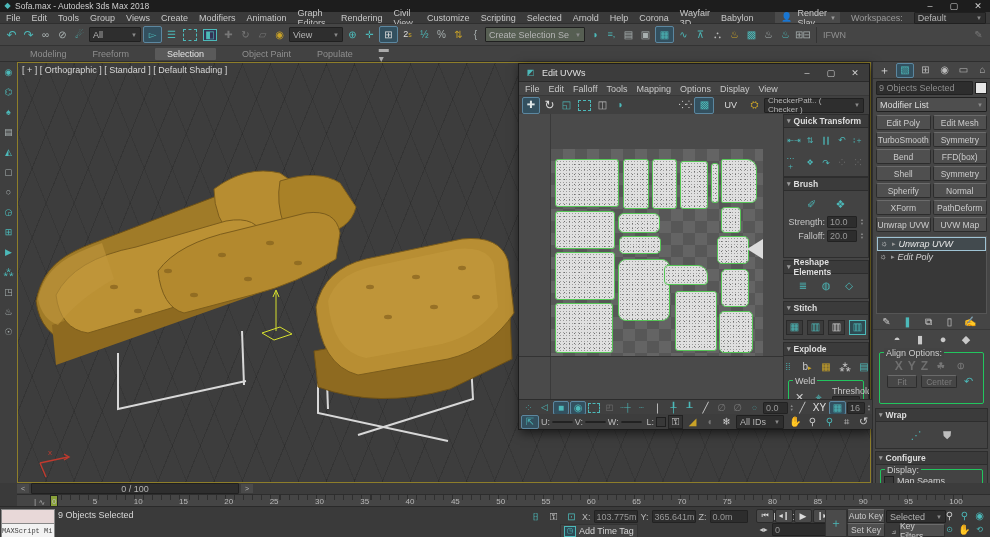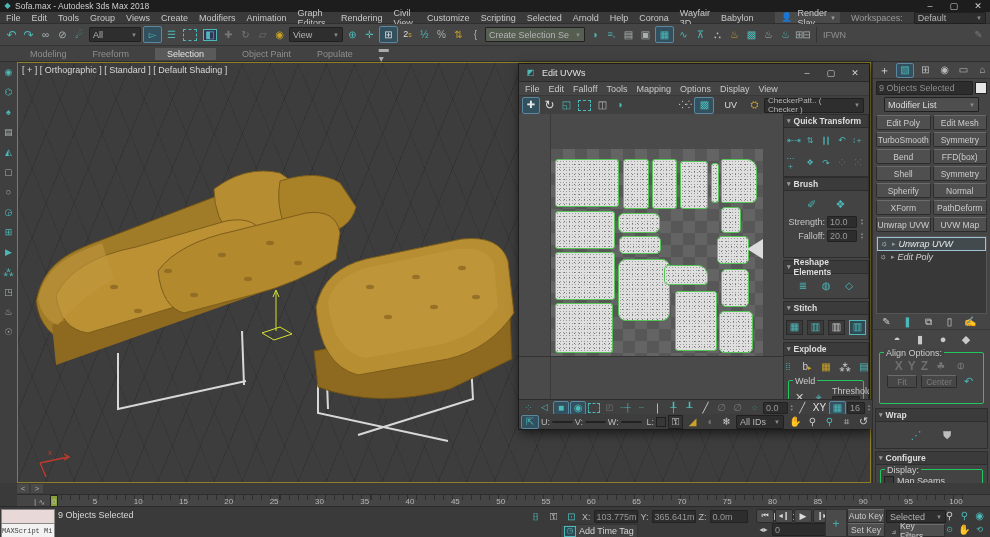--- a/index.html
+++ b/index.html
@@ -470,21 +470,21 @@
     <span class="ic" style="color:#bbb">◉</span>
     <span class="ic" style="color:#bbb">▭</span>
     <span class="ic" style="color:#bbb">⌂</span>
   </div>
   <div class="row" style="padding:2px 3px;gap:2px">
     <span class="field" style="flex:1;height:12px;color:#8f8f8f">
         <span>9 Objects Selected</span>
       </span>
     <span style="width:10px;height:10px;background:#e7e7e7;border:1px solid #222"></span>
   </div>
-  <div style="padding:0 11px">
+  <div style="padding:0 3px">
     <div class="dd" style="height:13px;background:#4e4e4e;color:#ddd">
         <span>Modifier List</span>
         <span class="arr">▼</span>
       </div>
   </div>
   <div style="display:grid;grid-template-columns:1fr 1fr;gap:2px;padding:3px">
     <div class="btn" style="height:13px">
         <span>Edit Poly</span>
       </div>
     <div class="btn" style="height:13px">
@@ -609,20 +609,23 @@
     </div>
     <label class="row" style="gap:3px;margin:3px 4px">
       <span class="cb"></span>
         <span style="color:#c8c8c8">Prevent Reflattening</span>
     </label>
   </div>
 </div>
 
 <div class="abs row" style="left:17px;top:483px;width:973px;height:11px;background:#3c3c3c;gap:2px">
   <span class="ic" style="background:#4a4a4a;width:12px;height:9px;font-size:7px;color:#bbb">&lt;</span>
+  <div class="dd" style="width:200px;height:9px;justify-content:center">
+      <span>0 / 100</span>
+    </div>
   <span class="ic" style="background:#4a4a4a;width:12px;height:9px;font-size:7px;color:#bbb">&gt;</span>
 </div>
 <div class="abs" style="left:17px;top:494px;width:973px;height:12px;background:#454545;border-top:1px solid #2d2d2d;
   background-image:repeating-linear-gradient(90deg,#2f2f2f 0 1px,transparent 1px 9.1px);background-position:35px 0;background-size:911px 5px;background-repeat:no-repeat">
   <span class="ic" style="position:absolute;left:14px;top:1px;color:#aaa;font-size:8px">❘∿</span>
   <div style="position:absolute;left:33px;top:0;width:6px;height:11px;background:#8aa23a;border:1px solid #222"></div>
   <div class="row" style="position:absolute;left:35px;top:2px;width:911px;justify-content:space-between;color:#b9b9b9;font-size:8px">
     <span>0</span>
       <span>5</span>
       <span>10</span>

